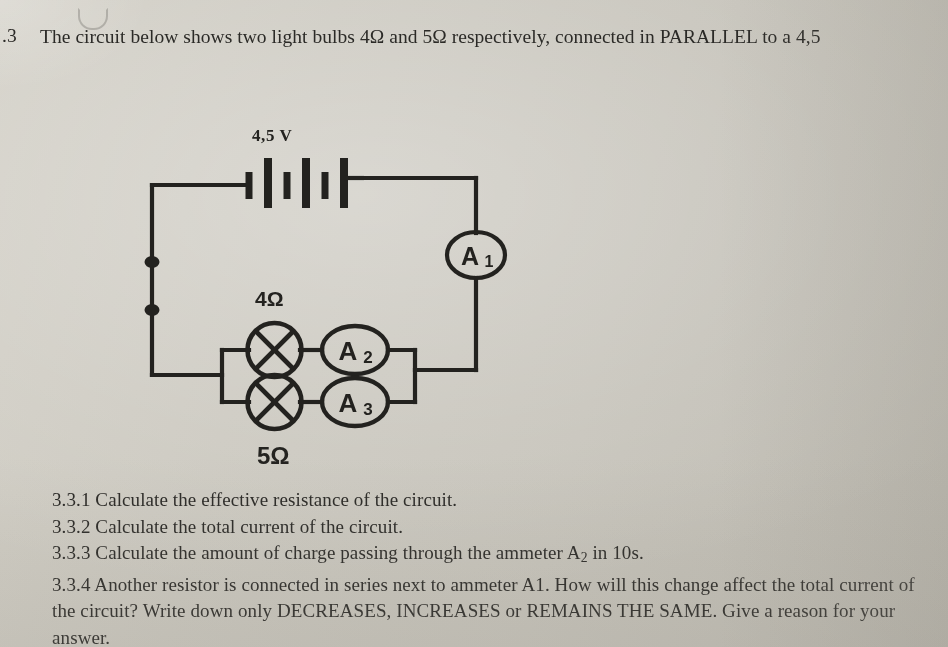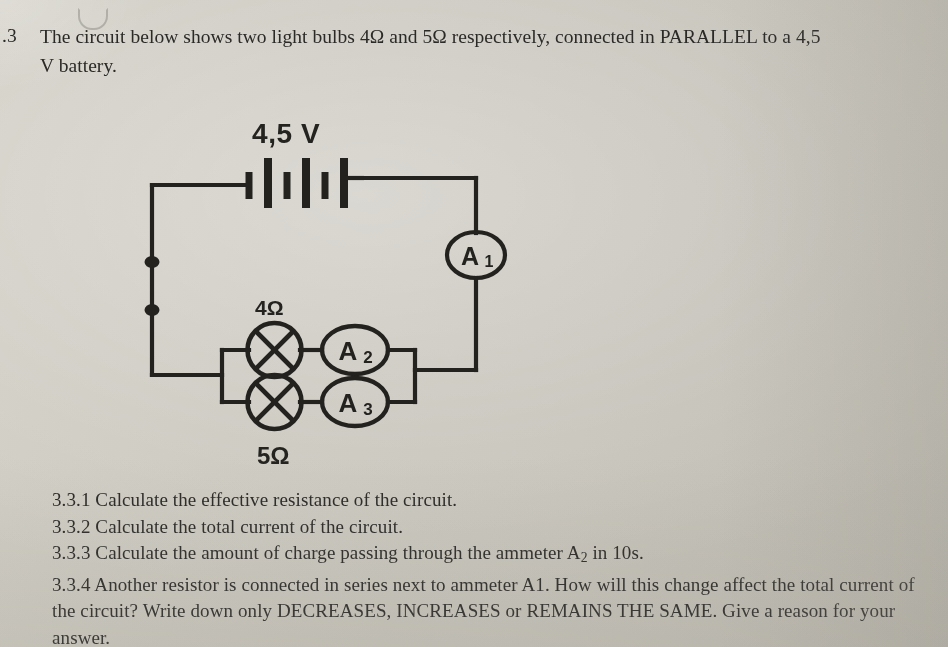--- a/index.html
+++ b/index.html
@@ -102,27 +102,28 @@
   .circuit svg { display: block; }
 
   .lbl {
     position: absolute;
     font-family: "Liberation Sans", "DejaVu Sans", sans-serif;
     font-weight: 700;
     color: #242320;
   }
   .lbl-volt {
     left: 252px;
-    top: 8px;
-    font-size: 28px;
+    top: 16px;
+    font-size: 17px;
     letter-spacing: 0.6px;
+    font-family: Liberation Serif, serif;
   }
   .lbl-r1 {
     left: 255px;
-    top: 186px;
+    top: 177px;
     font-size: 21px;
   }
   .lbl-r2 {
     left: 257px;
     top: 332px;
     font-size: 24px;
   }
 
   
   .subquestions {
@@ -152,21 +153,20 @@
 <div class="shade-topleft"></div>
 
 <div class="sheet">
 
   <div class="stem">
     <div class="cutoff-mark"></div>
     <div class="stem-row">
       <div class="q-number">.3</div>
       <div class="stem-body">
         <div class="stem-line">The circuit below shows two light bulbs 4Ω and 5Ω respectively, connected in PARALLEL to a 4,5</div>
-        <div class="stem-line">V battery.</div>
       </div>
     </div>
   </div>
 
   <div class="circuit">
 
     <svg width="620" height="370" viewBox="0 0 620 370">
       <g fill="none" stroke="#23221f" stroke-width="4.2" stroke-linecap="square">
 
         <path d="M 152 75 L 247 75"></path>

